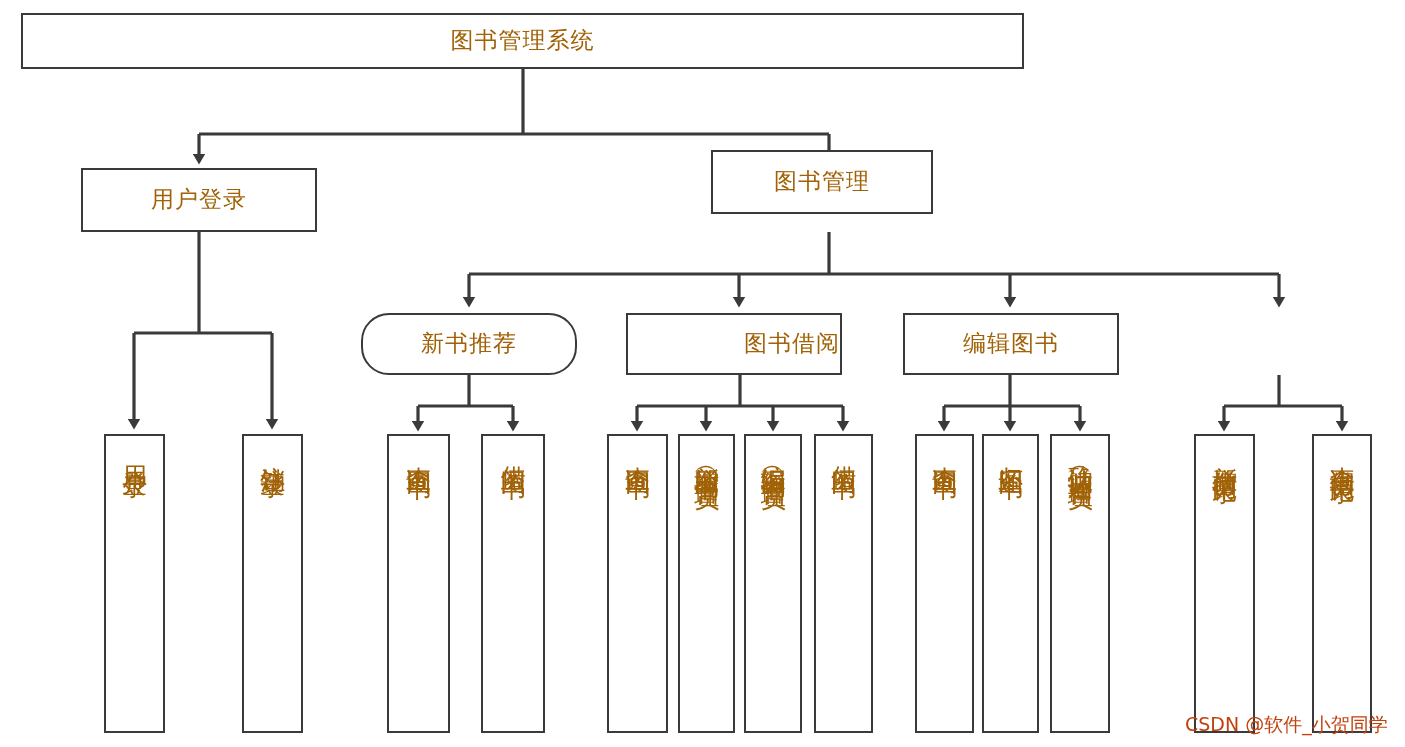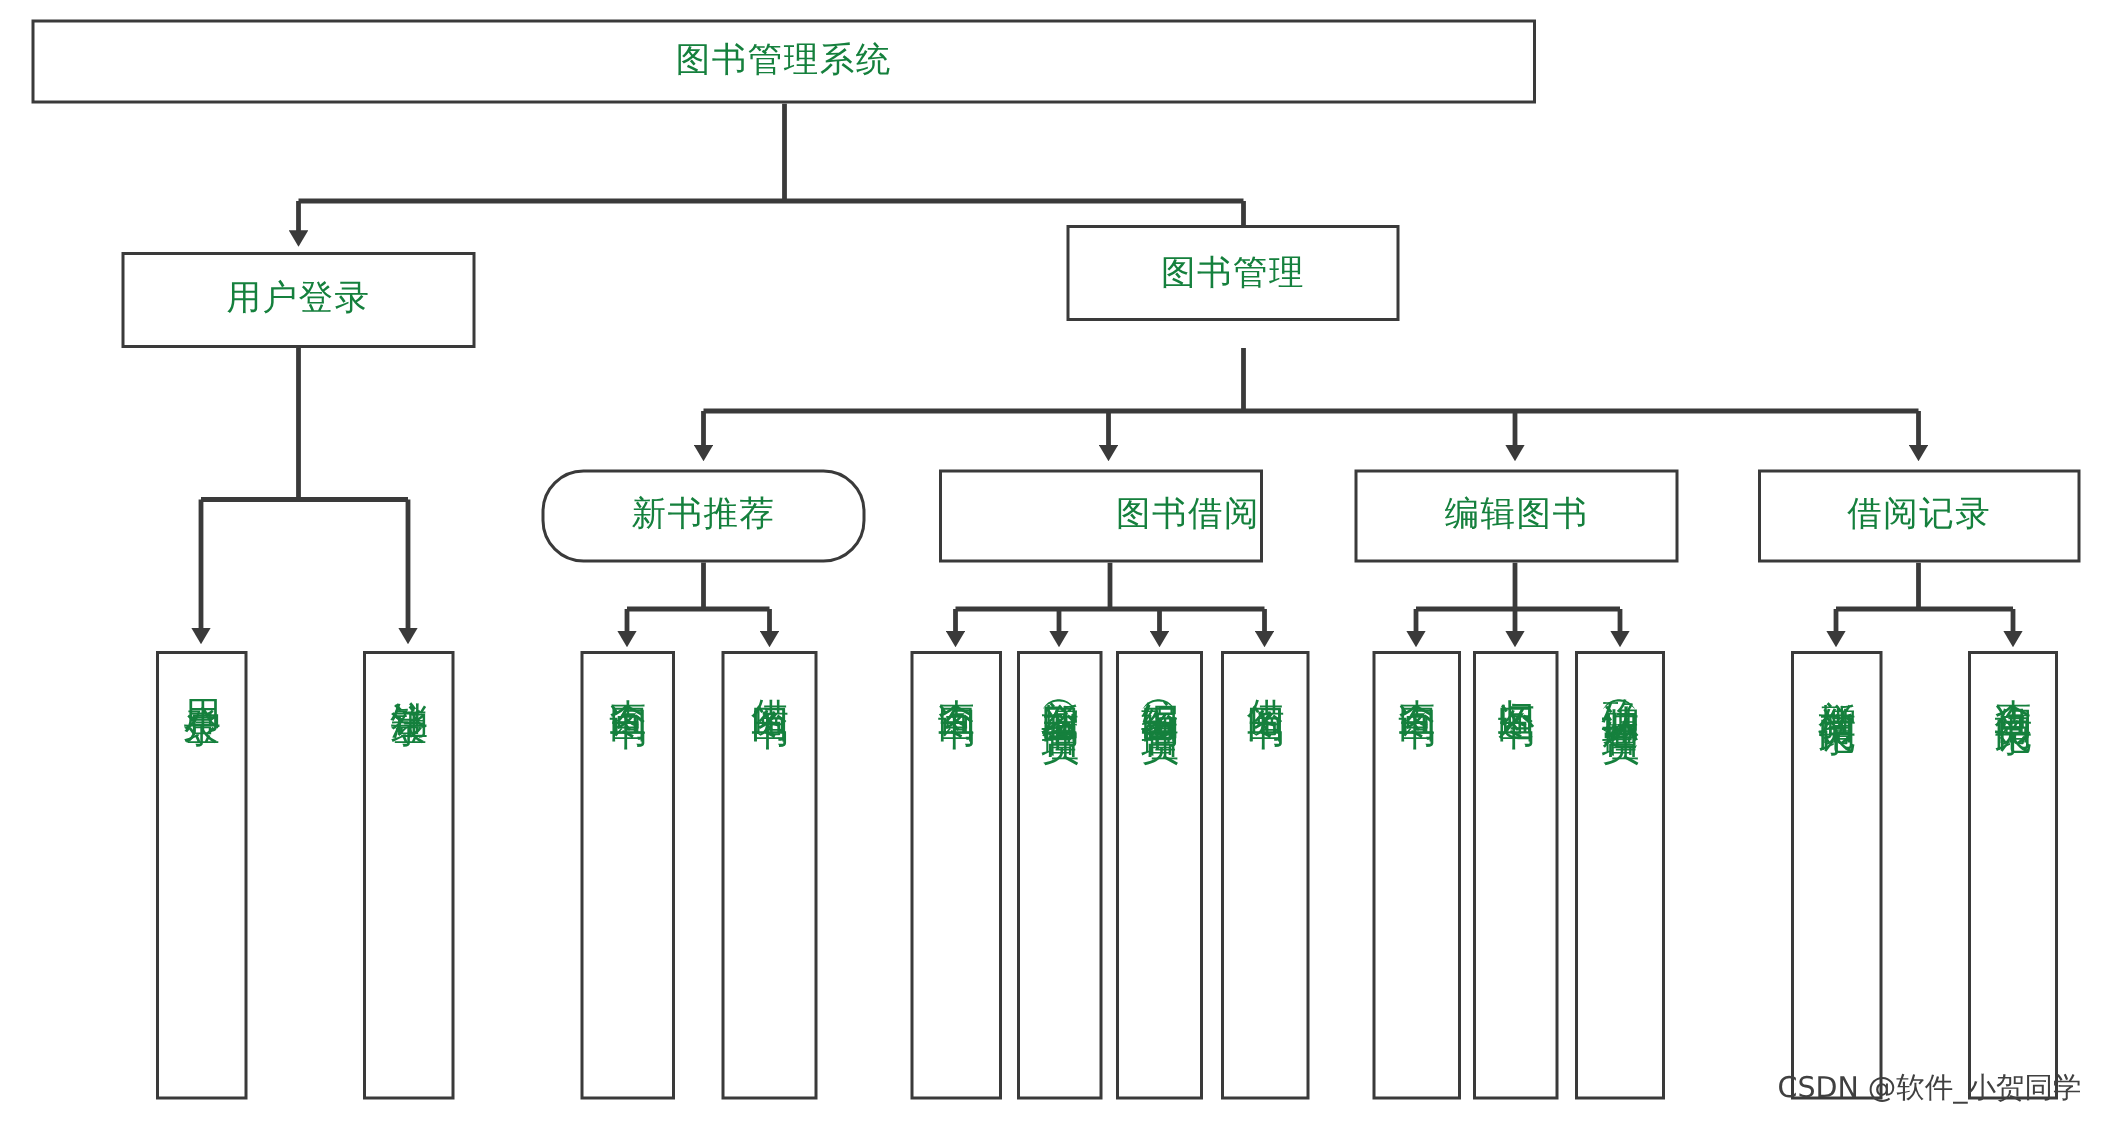--- a/index.html
+++ b/index.html
@@ -25,21 +25,21 @@
     height: 747px;
   }
   .node {
     position: absolute;
     box-sizing: border-box;
     background: #ffffff;
     border: 2px solid #3a3a3a;
     display: flex;
     align-items: center;
     justify-content: center;
-    color: #15803d;
+    color: #a16207;
     z-index: 2;
   }
   .node .lbl {
     display: block;
     text-align: center;
     line-height: 1.18;
   }
   .node.horiz .lbl {
     font-size: 23px;
     letter-spacing: 1px;
@@ -57,21 +57,21 @@
     text-orientation: upright;
     font-size: 25px;
     letter-spacing: 3px;
     white-space: nowrap;
   }
   .watermark {
     position: absolute;
     left: 1185px;
     top: 712px;
     font-size: 19px;
-    color: #404040;
+    color: #c2410c;
     white-space: nowrap;
     z-index: 3;
     font-family: "DejaVu Sans", "Liberation Sans", sans-serif;
   }
 </style>
 </head>
 <body>
 
 <div id="canvas">
 
@@ -138,23 +138,20 @@
 
   <div class="node horiz" style="left:361px; top:313px; width:216px; height:62px;border-radius:28px;">
     <span class="lbl">新书推荐</span>
   </div>
   <div class="node horiz" style="left:626px; top:313px; width:216px; height:62px;justify-content:flex-end;">
     <span class="lbl">图书借阅</span>
   </div>
   <div class="node horiz" style="left:903px; top:313px; width:216px; height:62px;">
     <span class="lbl">编辑图书</span>
   </div>
-  <div class="node horiz" style="left:1172px; top:313px; width:215px; height:62px;">
-    <span class="lbl">借阅记录</span>
-  </div>
 
   <div class="node vert" style="left:104px; top:434px; width:61px; height:299px;">
     <span class="lbl">用户登录</span>
   </div>
   <div class="node vert" style="left:242px; top:434px; width:61px; height:299px;">
     <span class="lbl">注销登录</span>
   </div>
 
   <div class="node vert" style="left:387px; top:434px; width:63px; height:299px;">
     <span class="lbl">查询图书</span>

